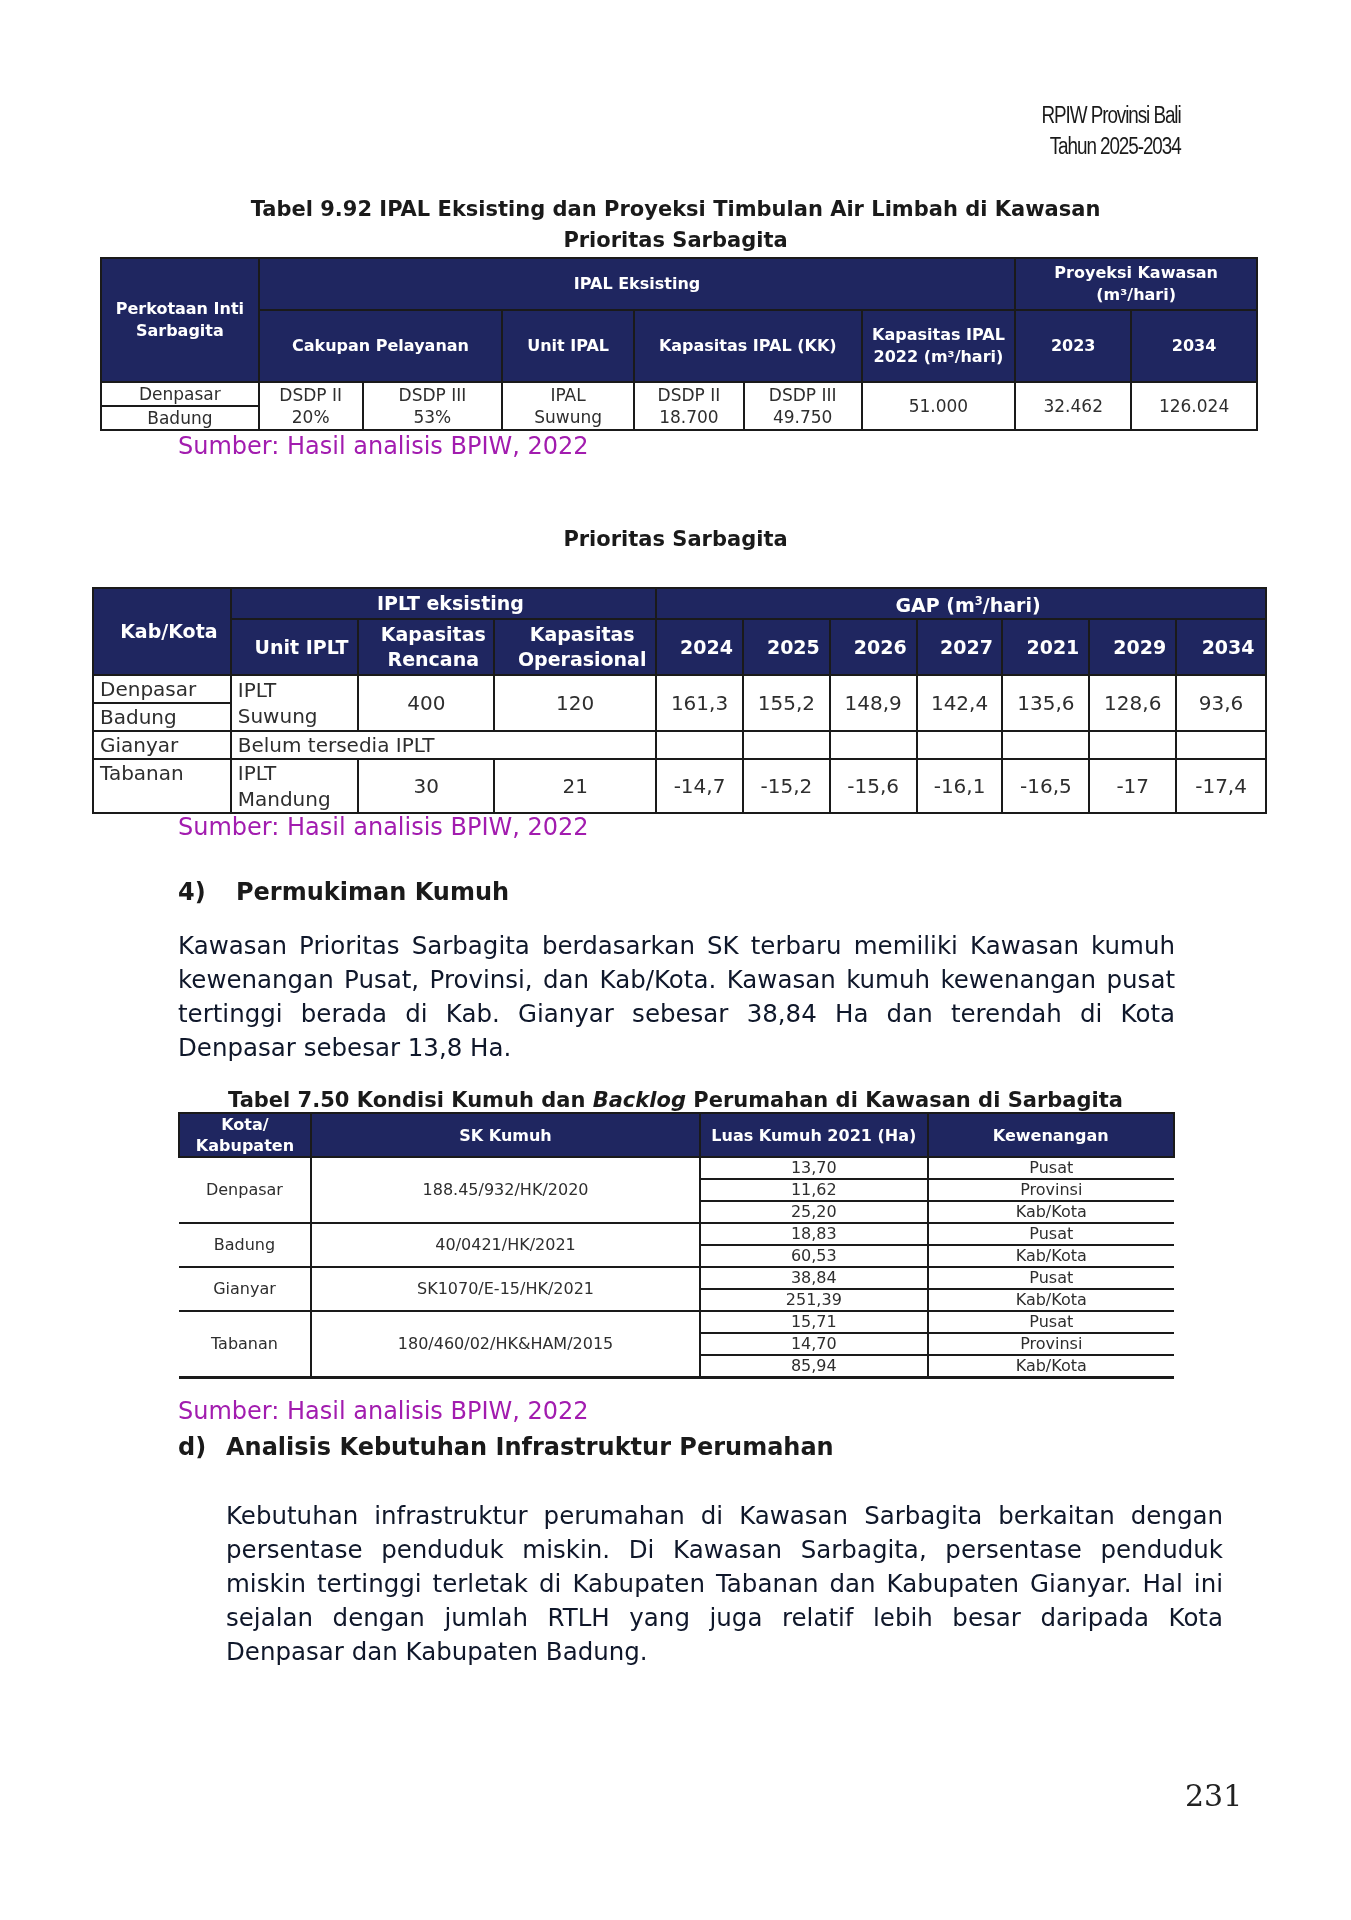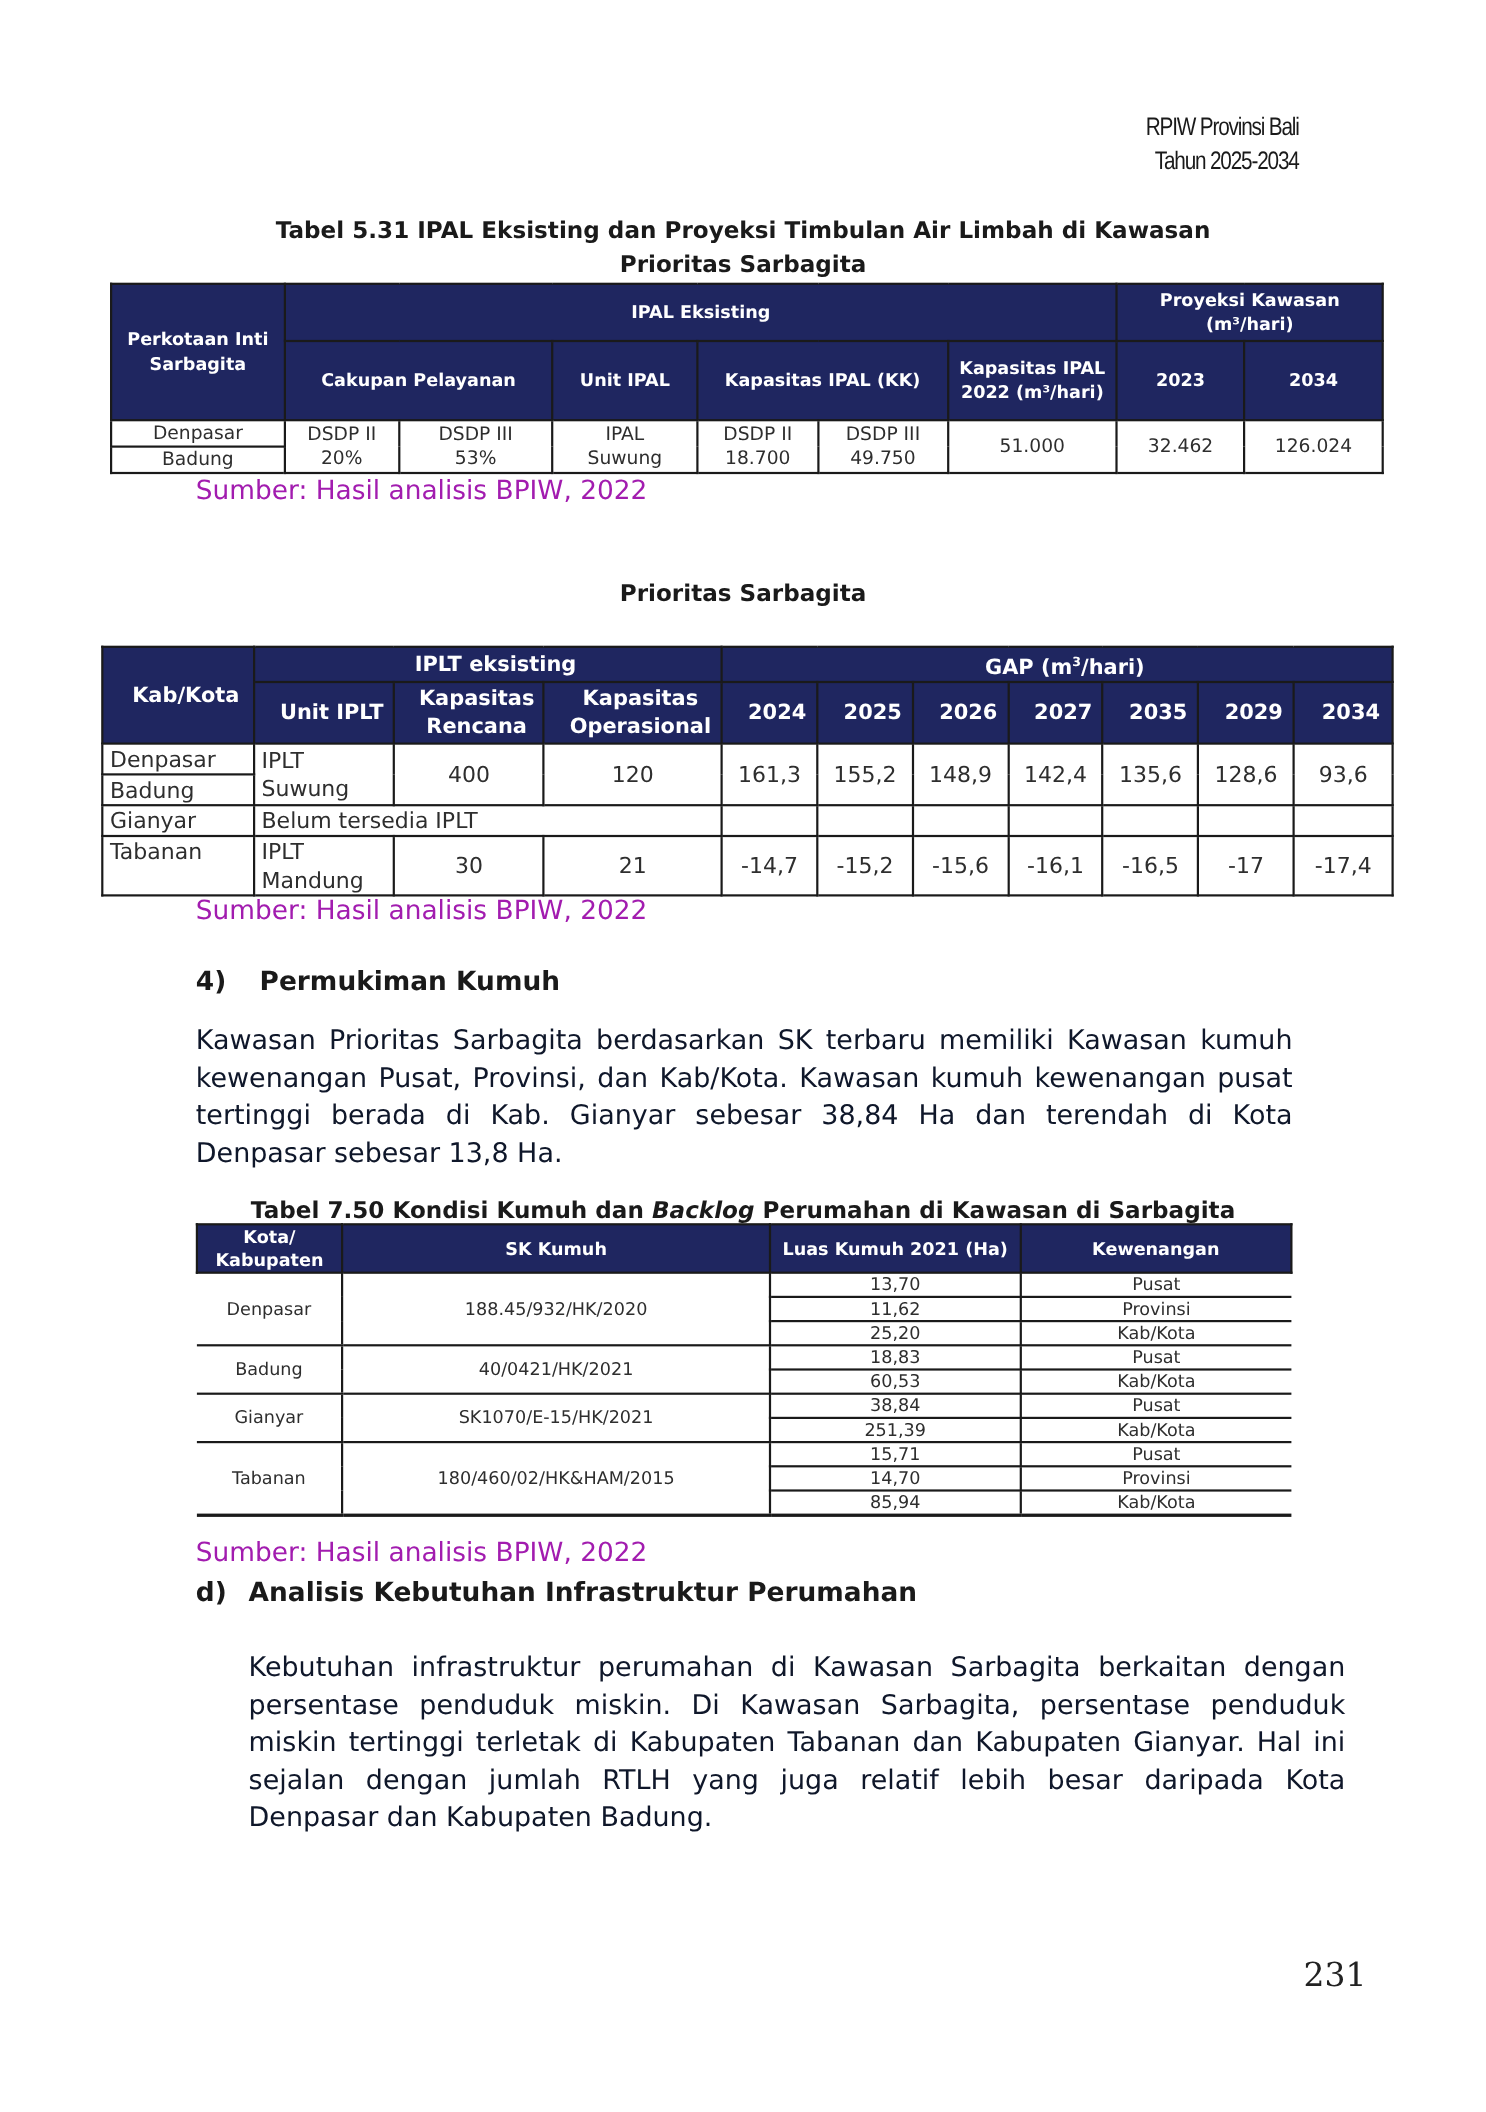--- a/index.html
+++ b/index.html
@@ -49,21 +49,21 @@
 </style>
 </head>
 <body>
 
 <div class="runhead">
   <div>RPIW Provinsi Bali</div>
   <div>Tahun 2025-2034</div>
 </div>
 
 <div class="caption" style="top:194px;">
-  <div>Tabel 5.31 IPAL Eksisting dan Proyeksi Timbulan Air Limbah di Kawasan</div>
+  <div>Tabel 9.92 IPAL Eksisting dan Proyeksi Timbulan Air Limbah di Kawasan</div>
   <div>Prioritas Sarbagita</div>
 </div>
 
 <table id="t48">
   <colgroup>
     <col style="width:158px">
       <col style="width:104px">
       <col style="width:140px">
       <col style="width:132px">
     <col style="width:110px">
@@ -129,21 +129,21 @@
     <th colspan="7"><span>GAP (m</span><sup>3</sup><span>/hari)</span></th>
   </tr>
   <tr style="height:56px;">
     <th>Unit IPLT</th>
     <th>Kapasitas Rencana</th>
     <th>Kapasitas Operasional</th>
     <th>2024</th>
     <th>2025</th>
     <th>2026</th>
     <th>2027</th>
-    <th>2035</th>
+    <th>2021</th>
     <th>2029</th>
     <th>2034</th>
   </tr>
   <tr style="height:27px;">
     <td class="left">Denpasar</td>
     <td class="left" rowspan="2"><span>IPLT</span><br><span>Suwung</span></td>
     <td rowspan="2">400</td>
     <td rowspan="2">120</td>
     <td rowspan="2">161,3</td>
     <td rowspan="2">155,2</td>

